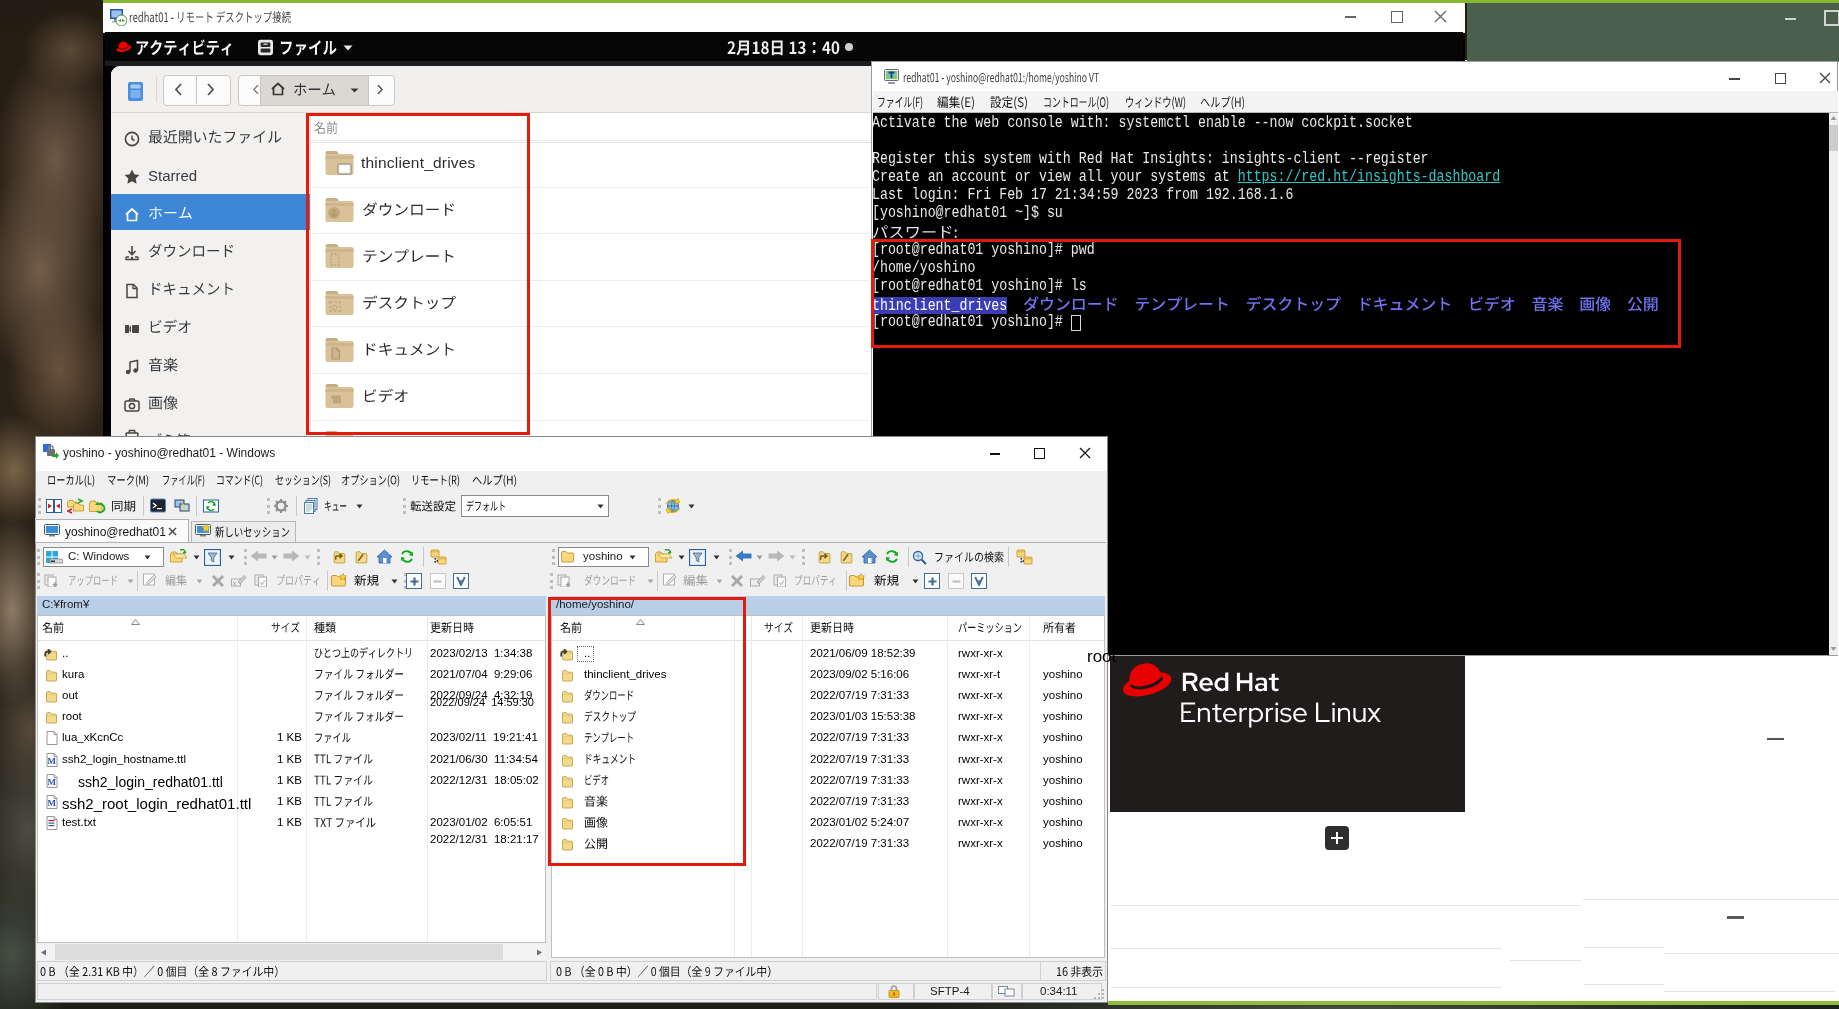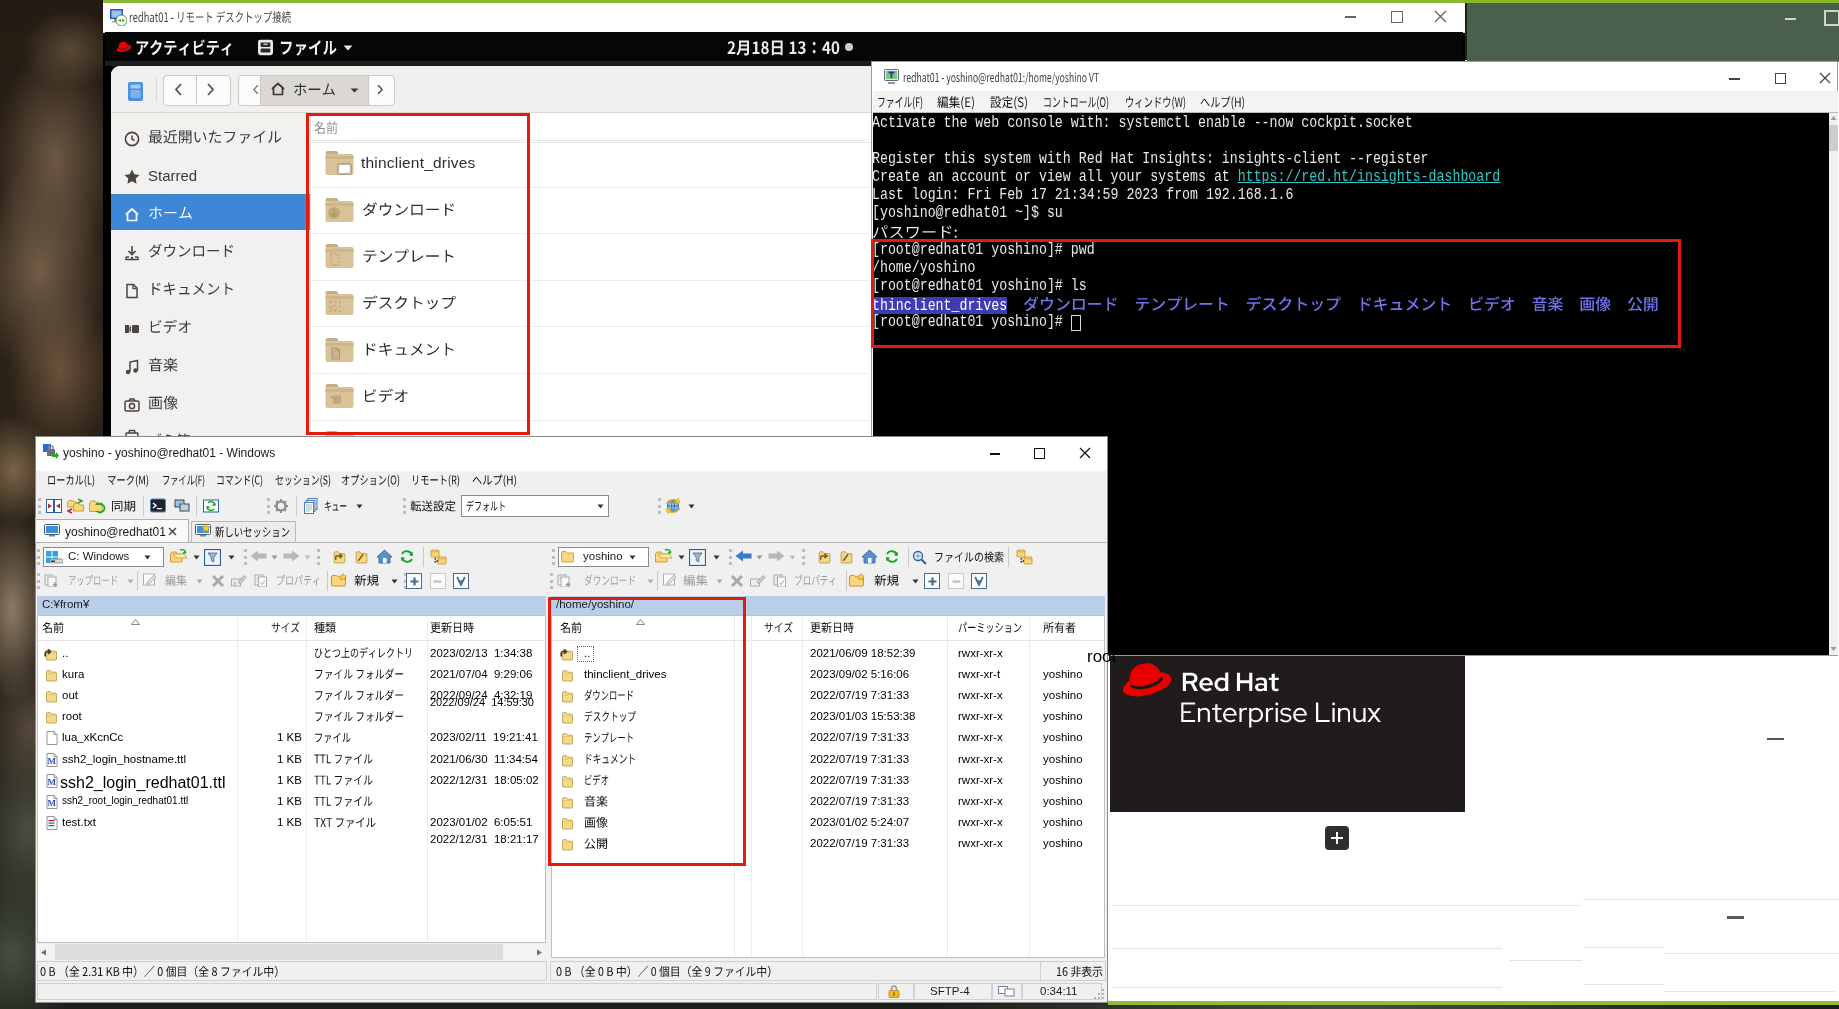--- a/index.html
+++ b/index.html
@@ -721,29 +721,29 @@
     <text x="2.5" y="11" font-size="9" font-weight="bold" fill="#2a50b8" font-family="serif">M</text>
   </svg>
 <div class="abs" style="left:62px;top:752.5px;font-size:11.5px;color:#000;white-space:pre;z-index:43;">ssh2_login_hostname.ttl</div>
 <div class="abs" style="left:277px;top:752.5px;font-size:11.5px;color:#000;white-space:pre;z-index:43;text-align:right;width:24px">1 KB</div>
 <div class="abs" style="left:430px;top:752.5px;font-size:11.5px;color:#000;white-space:pre;z-index:43;">2021/06/30  11:34:54</div>
 <svg class="abs" style="left:45px;top:773.7px;z-index:43" width="13" height="14" viewBox="0 0 13 14">
     <path d="M2 0.5 L9 0.5 L12 3.5 L12 13.5 L2 13.5Z" fill="#fff" stroke="#8a8a8a" stroke-width="0.9"></path>
     <path d="M9 0.5 L9 3.5 L12 3.5" fill="none" stroke="#8a8a8a" stroke-width="0.9"></path>
     <text x="2.5" y="11" font-size="9" font-weight="bold" fill="#2a50b8" font-family="serif">M</text>
   </svg>
-<div class="abs" style="left:60px;top:773.7px;font-size:16px;color:#000;white-space:pre;z-index:43;">ssh2_login_redhat01.ttl</div>
+<div class="abs" style="left:78px;top:773.7px;font-size:14px;color:#000;white-space:pre;z-index:43;">ssh2_login_redhat01.ttl</div>
 <div class="abs" style="left:277px;top:773.7px;font-size:11.5px;color:#000;white-space:pre;z-index:43;text-align:right;width:24px">1 KB</div>
 <div class="abs" style="left:430px;top:773.7px;font-size:11.5px;color:#000;white-space:pre;z-index:43;">2022/12/31  18:05:02</div>
 <svg class="abs" style="left:45px;top:794.9px;z-index:43" width="13" height="14" viewBox="0 0 13 14">
     <path d="M2 0.5 L9 0.5 L12 3.5 L12 13.5 L2 13.5Z" fill="#fff" stroke="#8a8a8a" stroke-width="0.9"></path>
     <path d="M9 0.5 L9 3.5 L12 3.5" fill="none" stroke="#8a8a8a" stroke-width="0.9"></path>
     <text x="2.5" y="11" font-size="9" font-weight="bold" fill="#2a50b8" font-family="serif">M</text>
   </svg>
-<div class="abs" style="left:62px;top:794.9px;font-size:10px;color:#000;white-space:pre;z-index:43;">ssh2_root_login_redhat01.ttl</div>
+<div class="abs" style="left:62px;top:794.9px;font-size:15px;color:#000;white-space:pre;z-index:43;">ssh2_root_login_redhat01.ttl</div>
 <div class="abs" style="left:277px;top:794.9px;font-size:11.5px;color:#000;white-space:pre;z-index:43;text-align:right;width:24px">1 KB</div>
 <div class="abs" style="left:430px;top:833px;font-size:11.5px;color:#000;white-space:pre;z-index:43;">2022/12/31  18:21:17</div>
 <svg class="abs" style="left:45px;top:816.1px;z-index:43" width="13" height="14" viewBox="0 0 13 14">
     <path d="M2 0.5 L9 0.5 L12 3.5 L12 13.5 L2 13.5Z" fill="#fff" stroke="#8a8a8a" stroke-width="0.9"></path>
     <path d="M9 0.5 L9 3.5 L12 3.5" fill="none" stroke="#8a8a8a" stroke-width="0.9"></path>
     <rect x="3.5" y="4" width="6" height="1.2" fill="#d04"></rect>
     <rect x="3.5" y="6.5" width="6" height="1.2" fill="#07a"></rect>
     <rect x="3.5" y="9" width="6" height="1.2" fill="#555"></rect>
   </svg>
 <div class="abs" style="left:62px;top:816.1px;font-size:11.5px;color:#000;white-space:pre;z-index:43;">test.txt</div>

